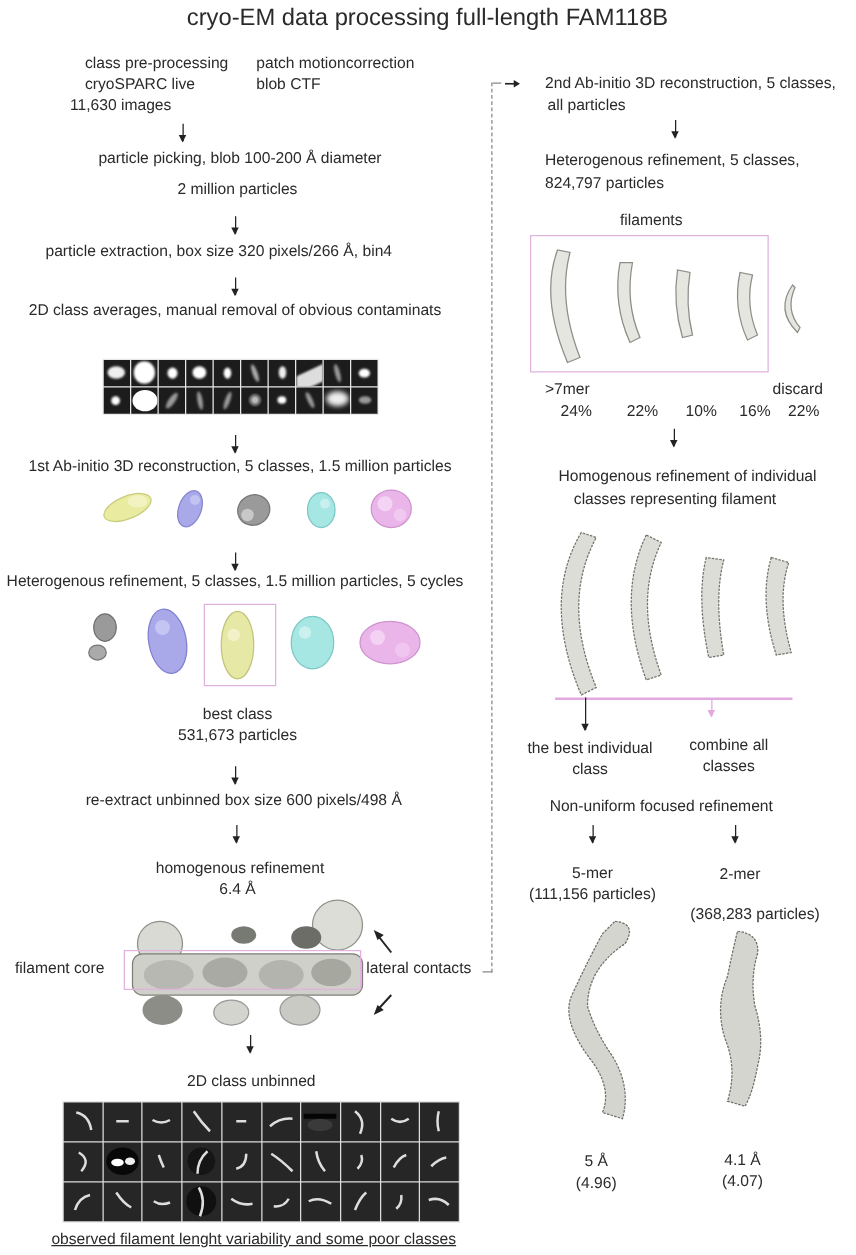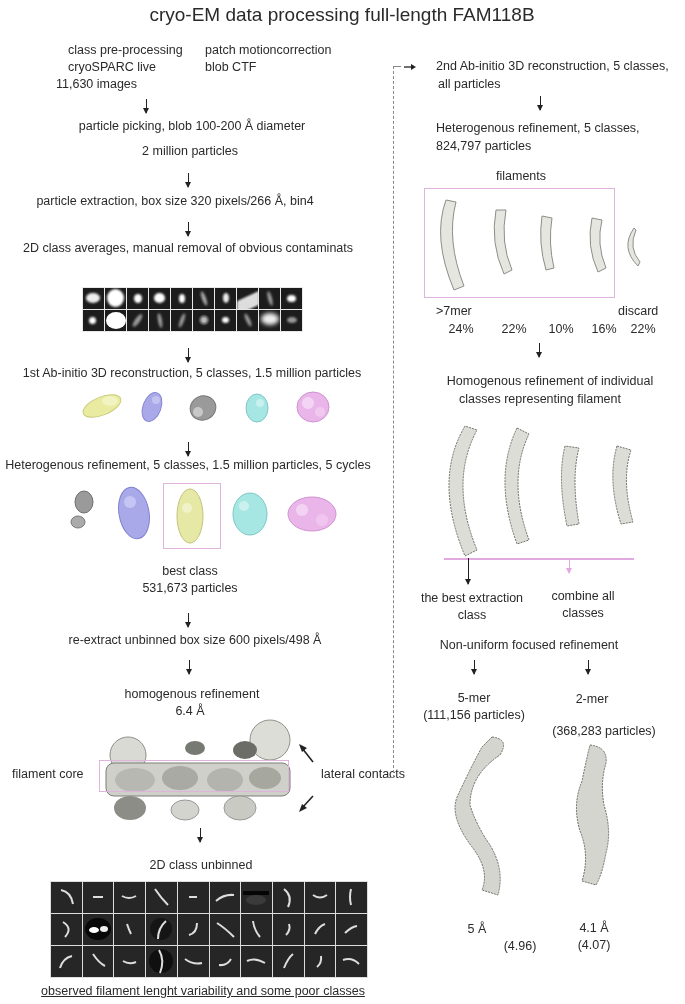--- a/index.html
+++ b/index.html
@@ -179,21 +179,21 @@
   <ellipse cx="35" cy="60" rx="20" ry="12" fill="#b7b8b1"></ellipse>
   <ellipse cx="80" cy="58" rx="18" ry="12" fill="#a9aaa3"></ellipse>
   <ellipse cx="125" cy="60" rx="18" ry="12" fill="#b3b4ad"></ellipse>
   <ellipse cx="165" cy="58" rx="16" ry="11" fill="#a6a79f"></ellipse>
   <ellipse cx="30" cy="88" rx="16" ry="12" fill="#8c8d86"></ellipse>
   <ellipse cx="85" cy="90" rx="14" ry="10" fill="#d3d4cd" stroke="#999"></ellipse>
   <ellipse cx="140" cy="88" rx="16" ry="12" fill="#c9cac3" stroke="#999"></ellipse>
 </svg>
 <div class="pinkbox" style="left:99px;top:760px;width:190px;height:32px;border-width:1px;"></div>
 <div class="t" style="left:12px;top:766px;">filament core</div>
-<div class="t" style="left:293px;top:766px;margin-left:28px;">lateral contacts</div>
+<div class="t" style="left:293px;top:766px;">lateral contacts</div>
 
 <svg style="left:296px;top:740px;" width="30" height="80">
   <g>
     <line x1="17" y1="22" x2="6" y2="8" stroke="#222" stroke-width="1.6"></line>
     <polygon points="3,4 11,8 6,12" fill="#222"></polygon>
   </g>
   <g>
     <line x1="17" y1="56" x2="6" y2="68" stroke="#222" stroke-width="1.6"></line>
     <polygon points="3,72 6,64 11,68" fill="#222"></polygon>
   </g>
@@ -422,21 +422,21 @@
   </g>
   <g>
     <path d="M192 26 Q182 60 196 104 L208 102 Q196 60 206 30 Z" fill="#dcddd6" stroke="#70726b" stroke-width="1" stroke-dasharray="2 1"></path>
   </g>
 </svg>
 
 <div class="hline" style="left:444px;top:558px;width:190px;"></div>
 <div class="arrow" style="left:468px;top:558px;height:26px;"></div>
 <div class="arrow pink" style="left:569px;top:559px;height:14px;"></div>
 
-<div class="t c" style="left:472px;top:590px;">the best extraction</div>
+<div class="t c" style="left:472px;top:590px;">the best individual</div>
 <div class="t c" style="left:472px;top:607px;">class</div>
 <div class="t c" style="left:583px;top:588px;">combine all</div>
 <div class="t c" style="left:583px;top:605px;">classes</div>
 
 <div class="t c" style="left:529px;top:637px;">Non-uniform focused refinement</div>
 <div class="arrow" style="left:474px;top:660px;height:14px;"></div>
 <div class="arrow" style="left:588px;top:660px;height:14px;"></div>
 
 <div class="t c" style="left:474px;top:690px;">5-mer</div>
 <div class="t c" style="left:474px;top:707px;">(111,156 particles)</div>
@@ -446,15 +446,15 @@
 <svg style="left:430px;top:735px;" width="220" height="175">
   <g>
     <path d="M62 2 Q80 4 70 20 Q40 40 40 70 Q46 90 60 110 Q75 135 68 160 L52 155 Q60 135 42 112 Q18 80 28 60 Q42 30 52 12 Z" fill="#d4d5cf" stroke="#6e6f69" stroke-width="1" stroke-dasharray="2 1"></path>
   </g>
   <g>
     <path d="M160 10 Q178 12 176 28 Q170 48 174 70 Q182 96 176 118 Q172 140 166 150 L152 146 Q160 120 150 96 Q142 70 152 46 Q156 26 160 10 Z" fill="#d4d5cf" stroke="#6e6f69" stroke-width="1" stroke-dasharray="2 1"></path>
   </g>
 </svg>
 
 <div class="t c" style="left:477px;top:921px;">5 Å</div>
-<div class="t c" style="left:477px;top:938px;margin-left:43px;">(4.96)</div>
+<div class="t c" style="left:477px;top:938px;">(4.96)</div>
 <div class="t c" style="left:594px;top:920px;">4.1 Å</div>
 <div class="t c" style="left:594px;top:937px;">(4.07)</div>
 
 </body></html>

